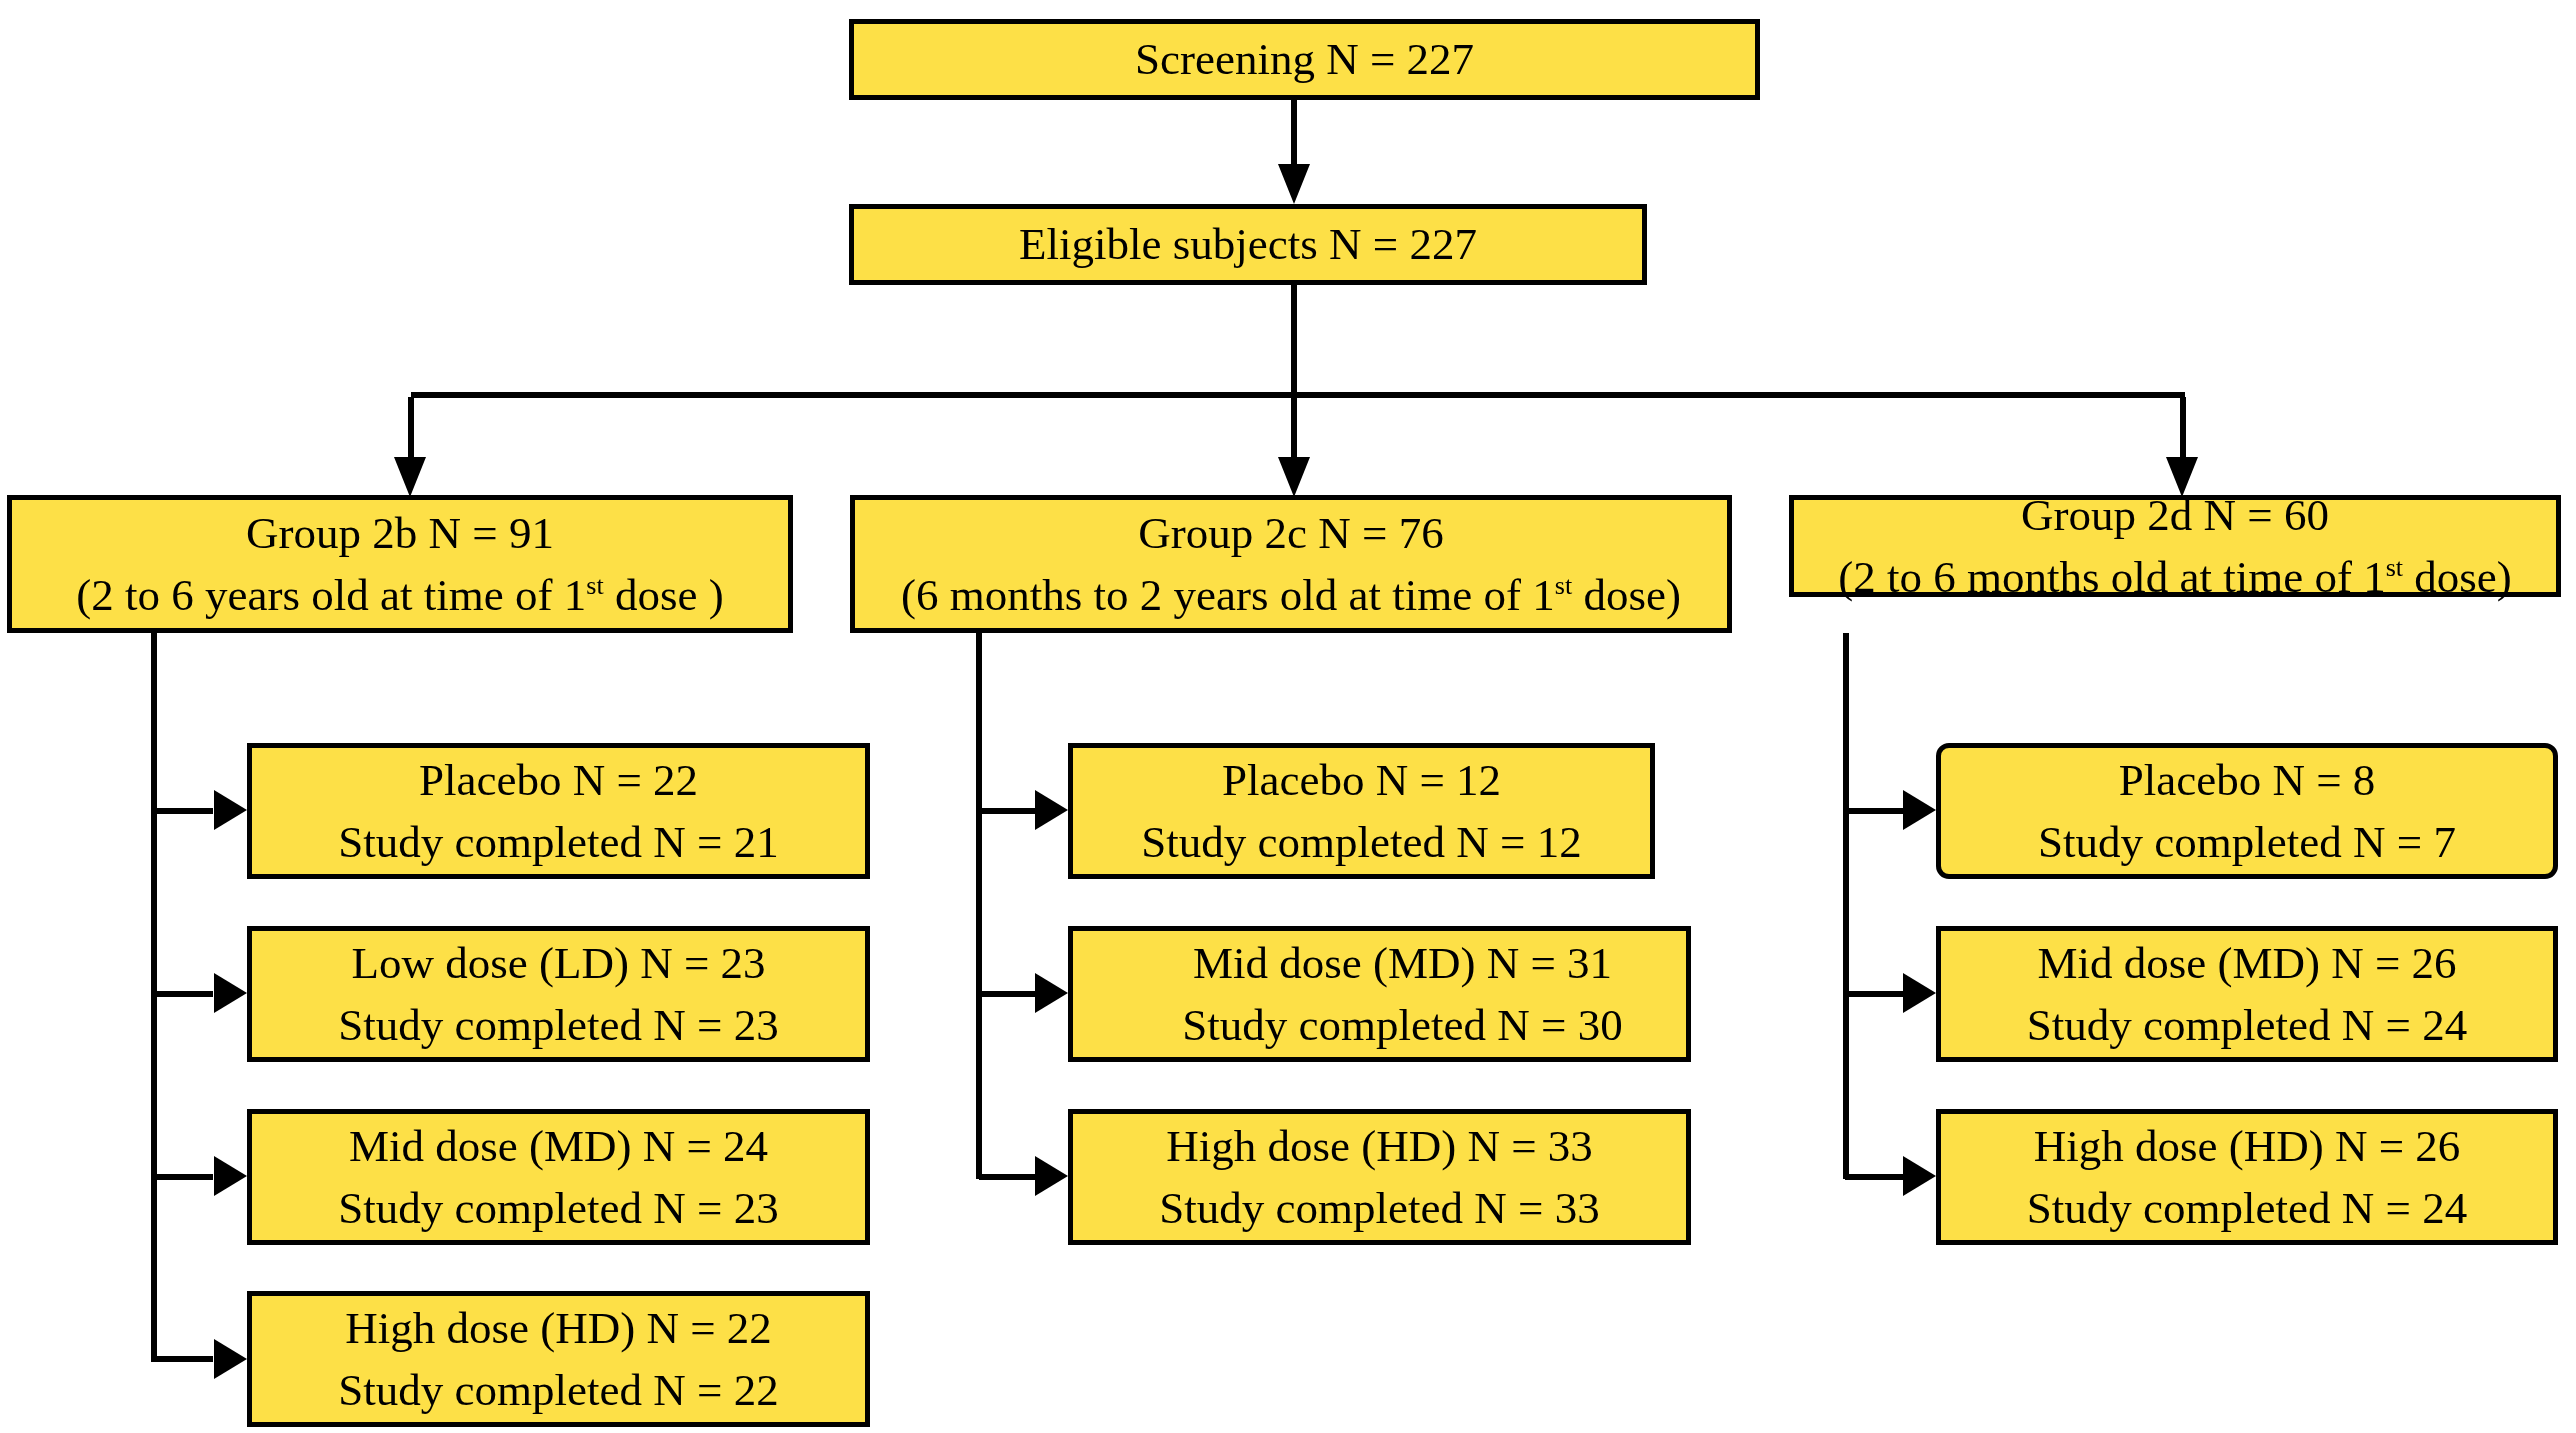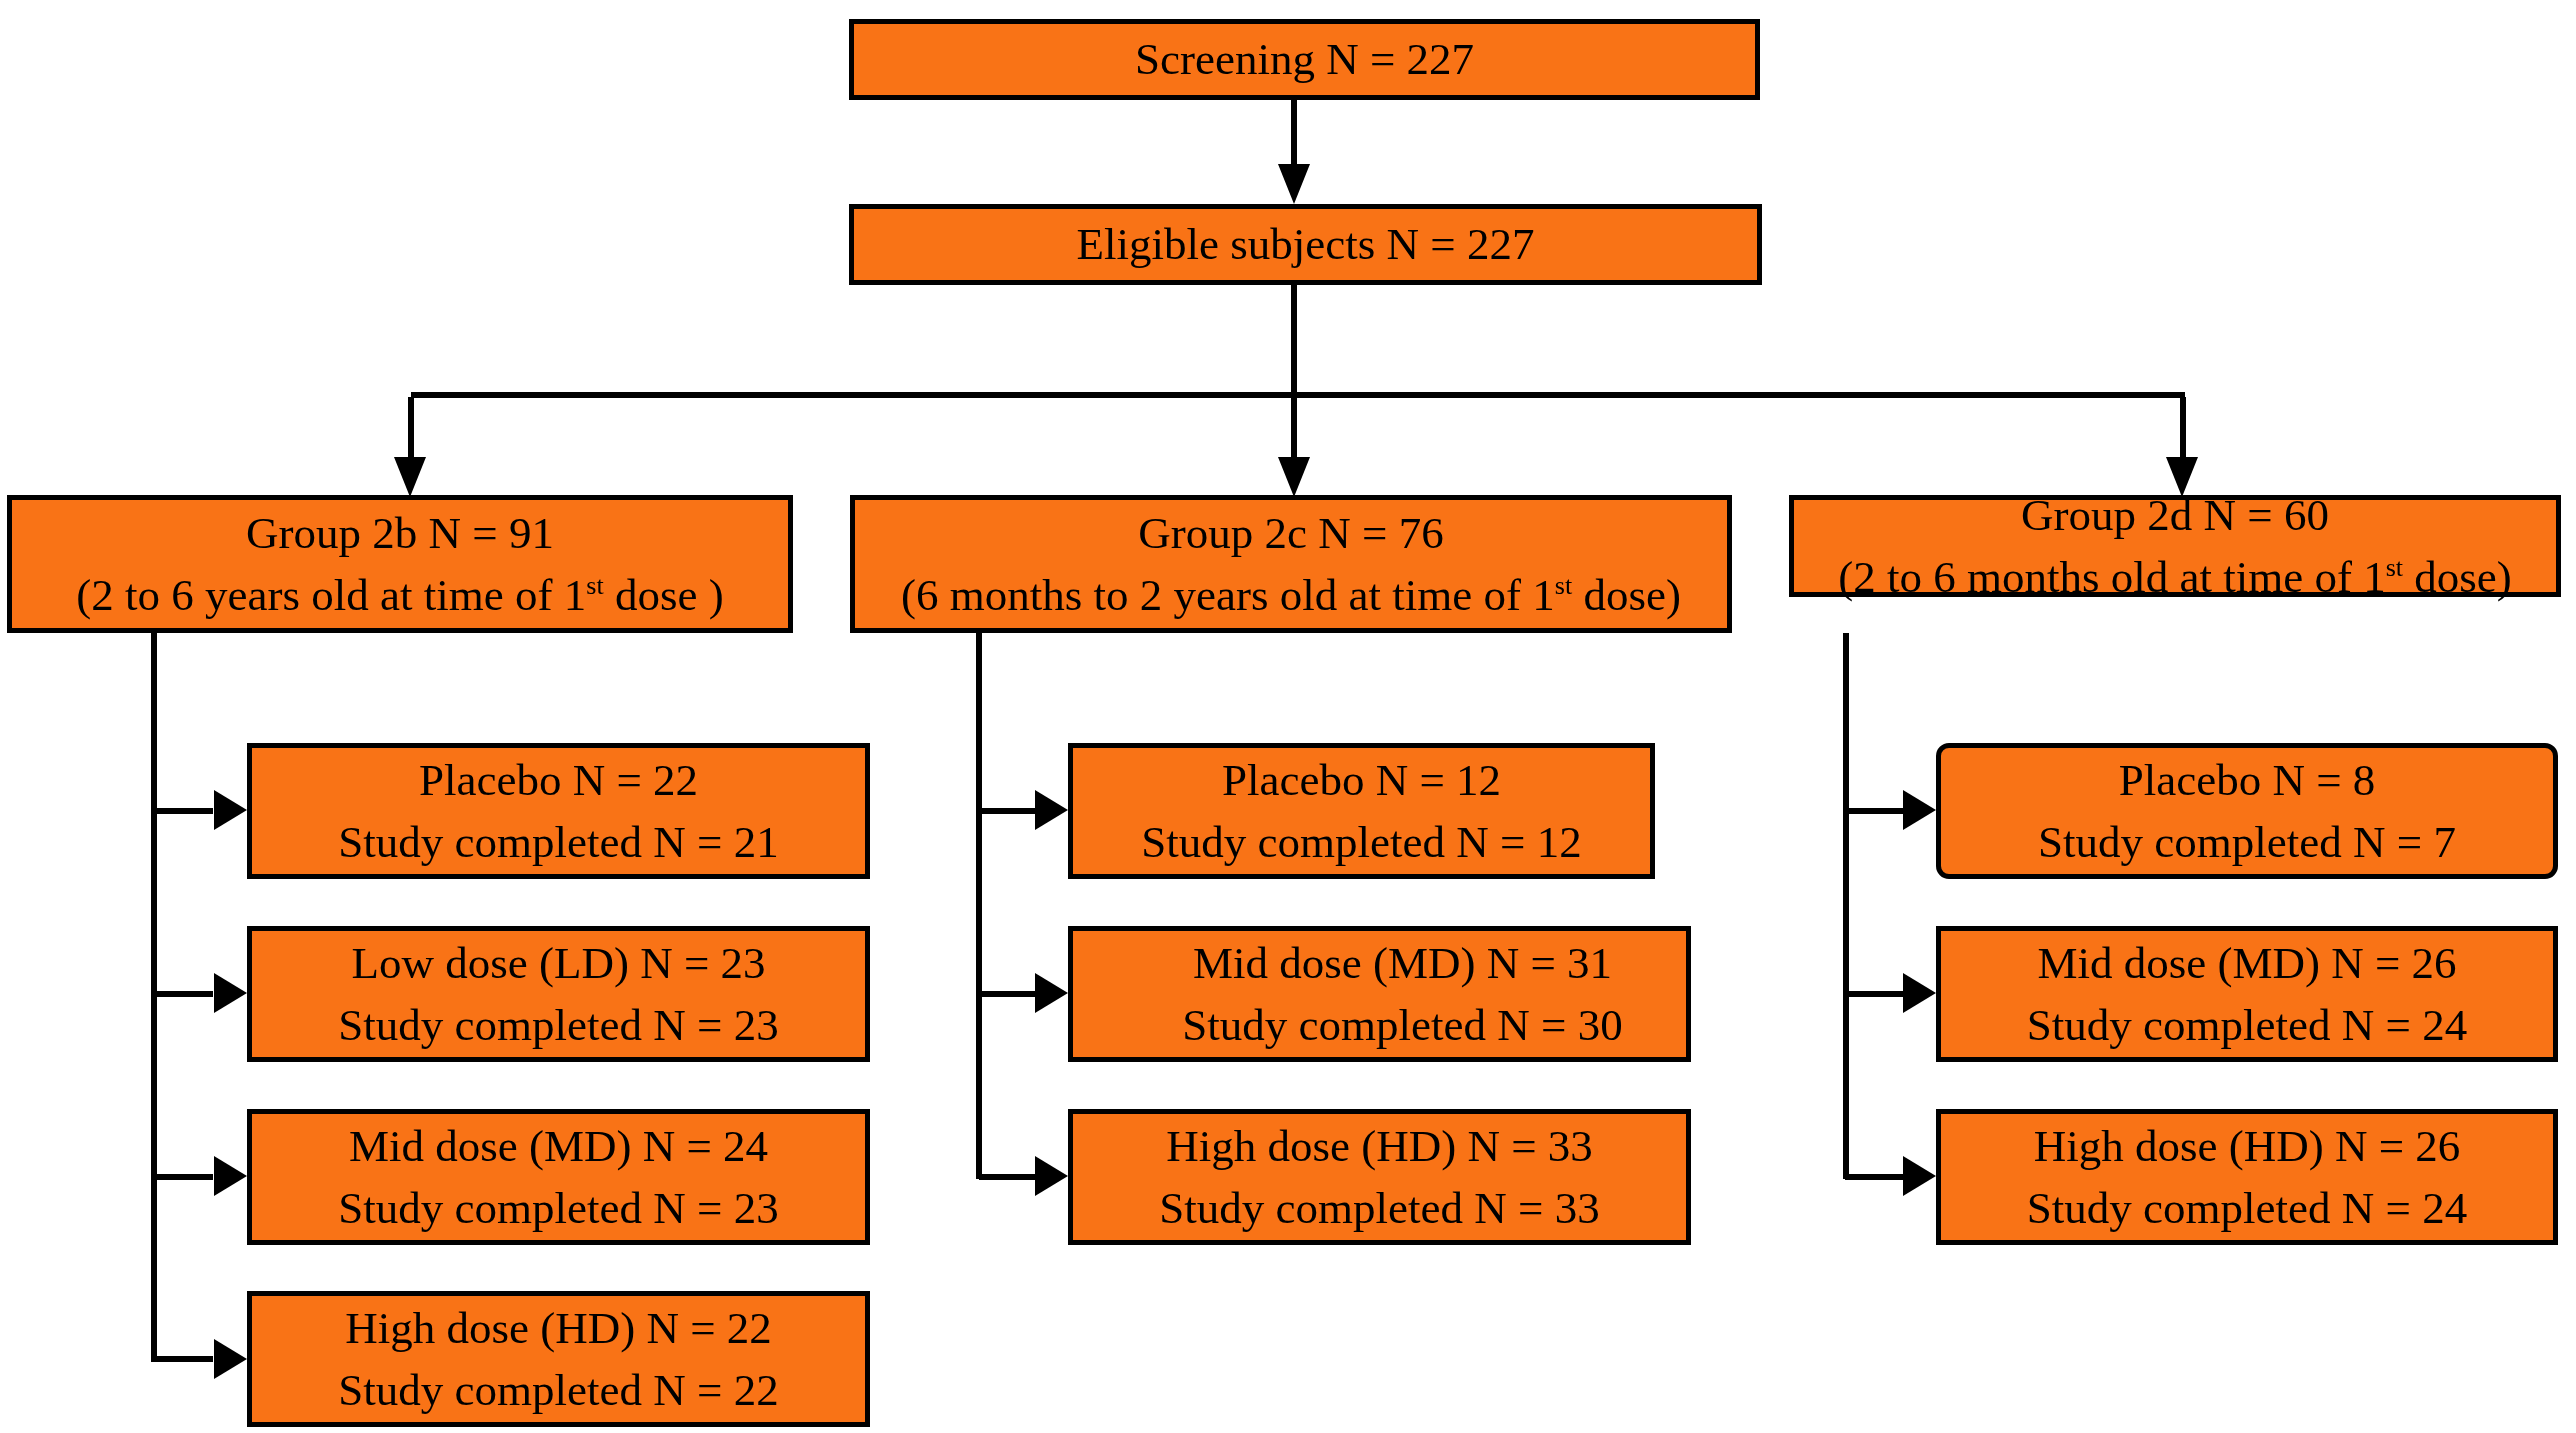--- a/index.html
+++ b/index.html
@@ -13,21 +13,21 @@
     height: 1434px;
     background: #ffffff;
     font-family: "Liberation Serif", "DejaVu Serif", serif;
     color: #000000;
     overflow: hidden;
   }
   .node {
     position: absolute;
     box-sizing: border-box;
     border: 5.5px solid #000000;
-    background: #f97316;
+    background: #fde047;
     display: flex;
     flex-direction: column;
     align-items: center;
     justify-content: center;
     text-align: center;
     font-size: 45px;
     line-height: 1.38;
     white-space: nowrap;
   }
   .node .ln { display: block; }
@@ -63,21 +63,21 @@
 
 <div id="canvas">
 
   <div class="node" style="left:849px; top:19px; width:911px; height:81px;">
     <span class="ln">Screening N = 227</span>
   </div>
 
   <div class="vline" style="left:1291px; top:100px; height:64px;"></div>
   <div class="arrow-down" style="left:1278px; top:164px;"></div>
 
-  <div class="node" style="left:849px; top:204px; width:913px; height:81px;">
+  <div class="node" style="left:849px; top:204px; width:798px; height:81px;">
     <span class="ln">Eligible subjects N = 227</span>
   </div>
 
   <div class="vline" style="left:1291px; top:285px; height:110px;"></div>
   <div class="hline" style="left:411px; top:392px; width:1774px;"></div>
 
   <div class="vline" style="left:408px; top:397px; height:60px;"></div>
   <div class="arrow-down" style="left:394px; top:457px;"></div>
 
   <div class="vline" style="left:1291px; top:397px; height:60px;"></div>

